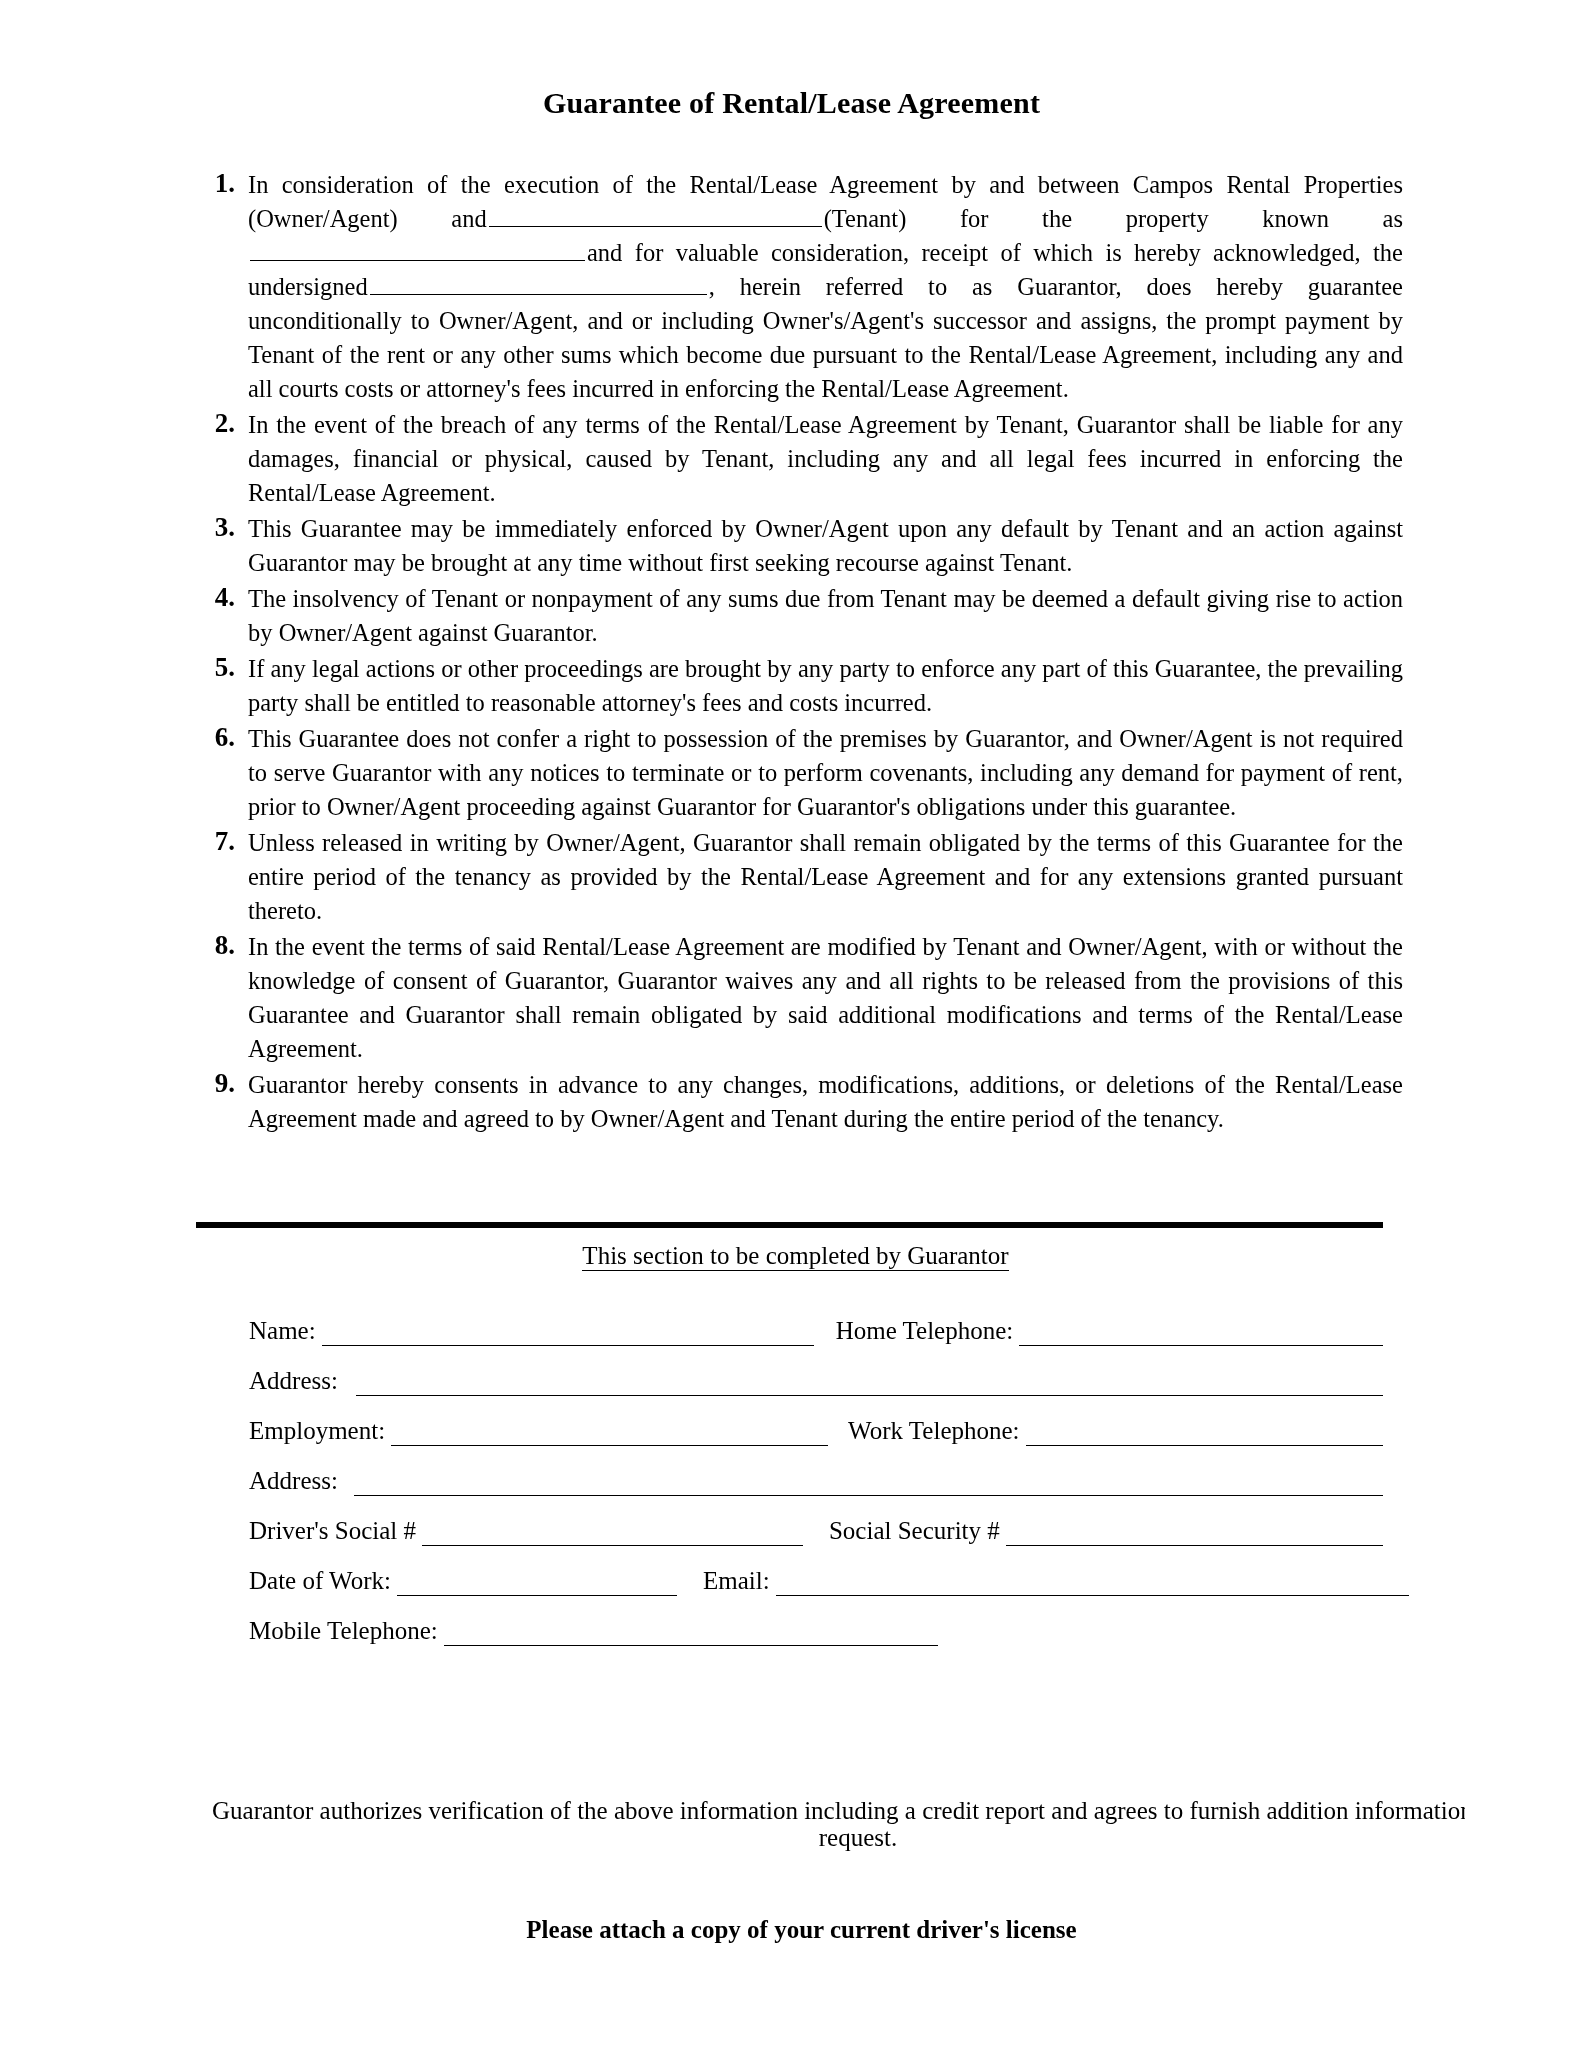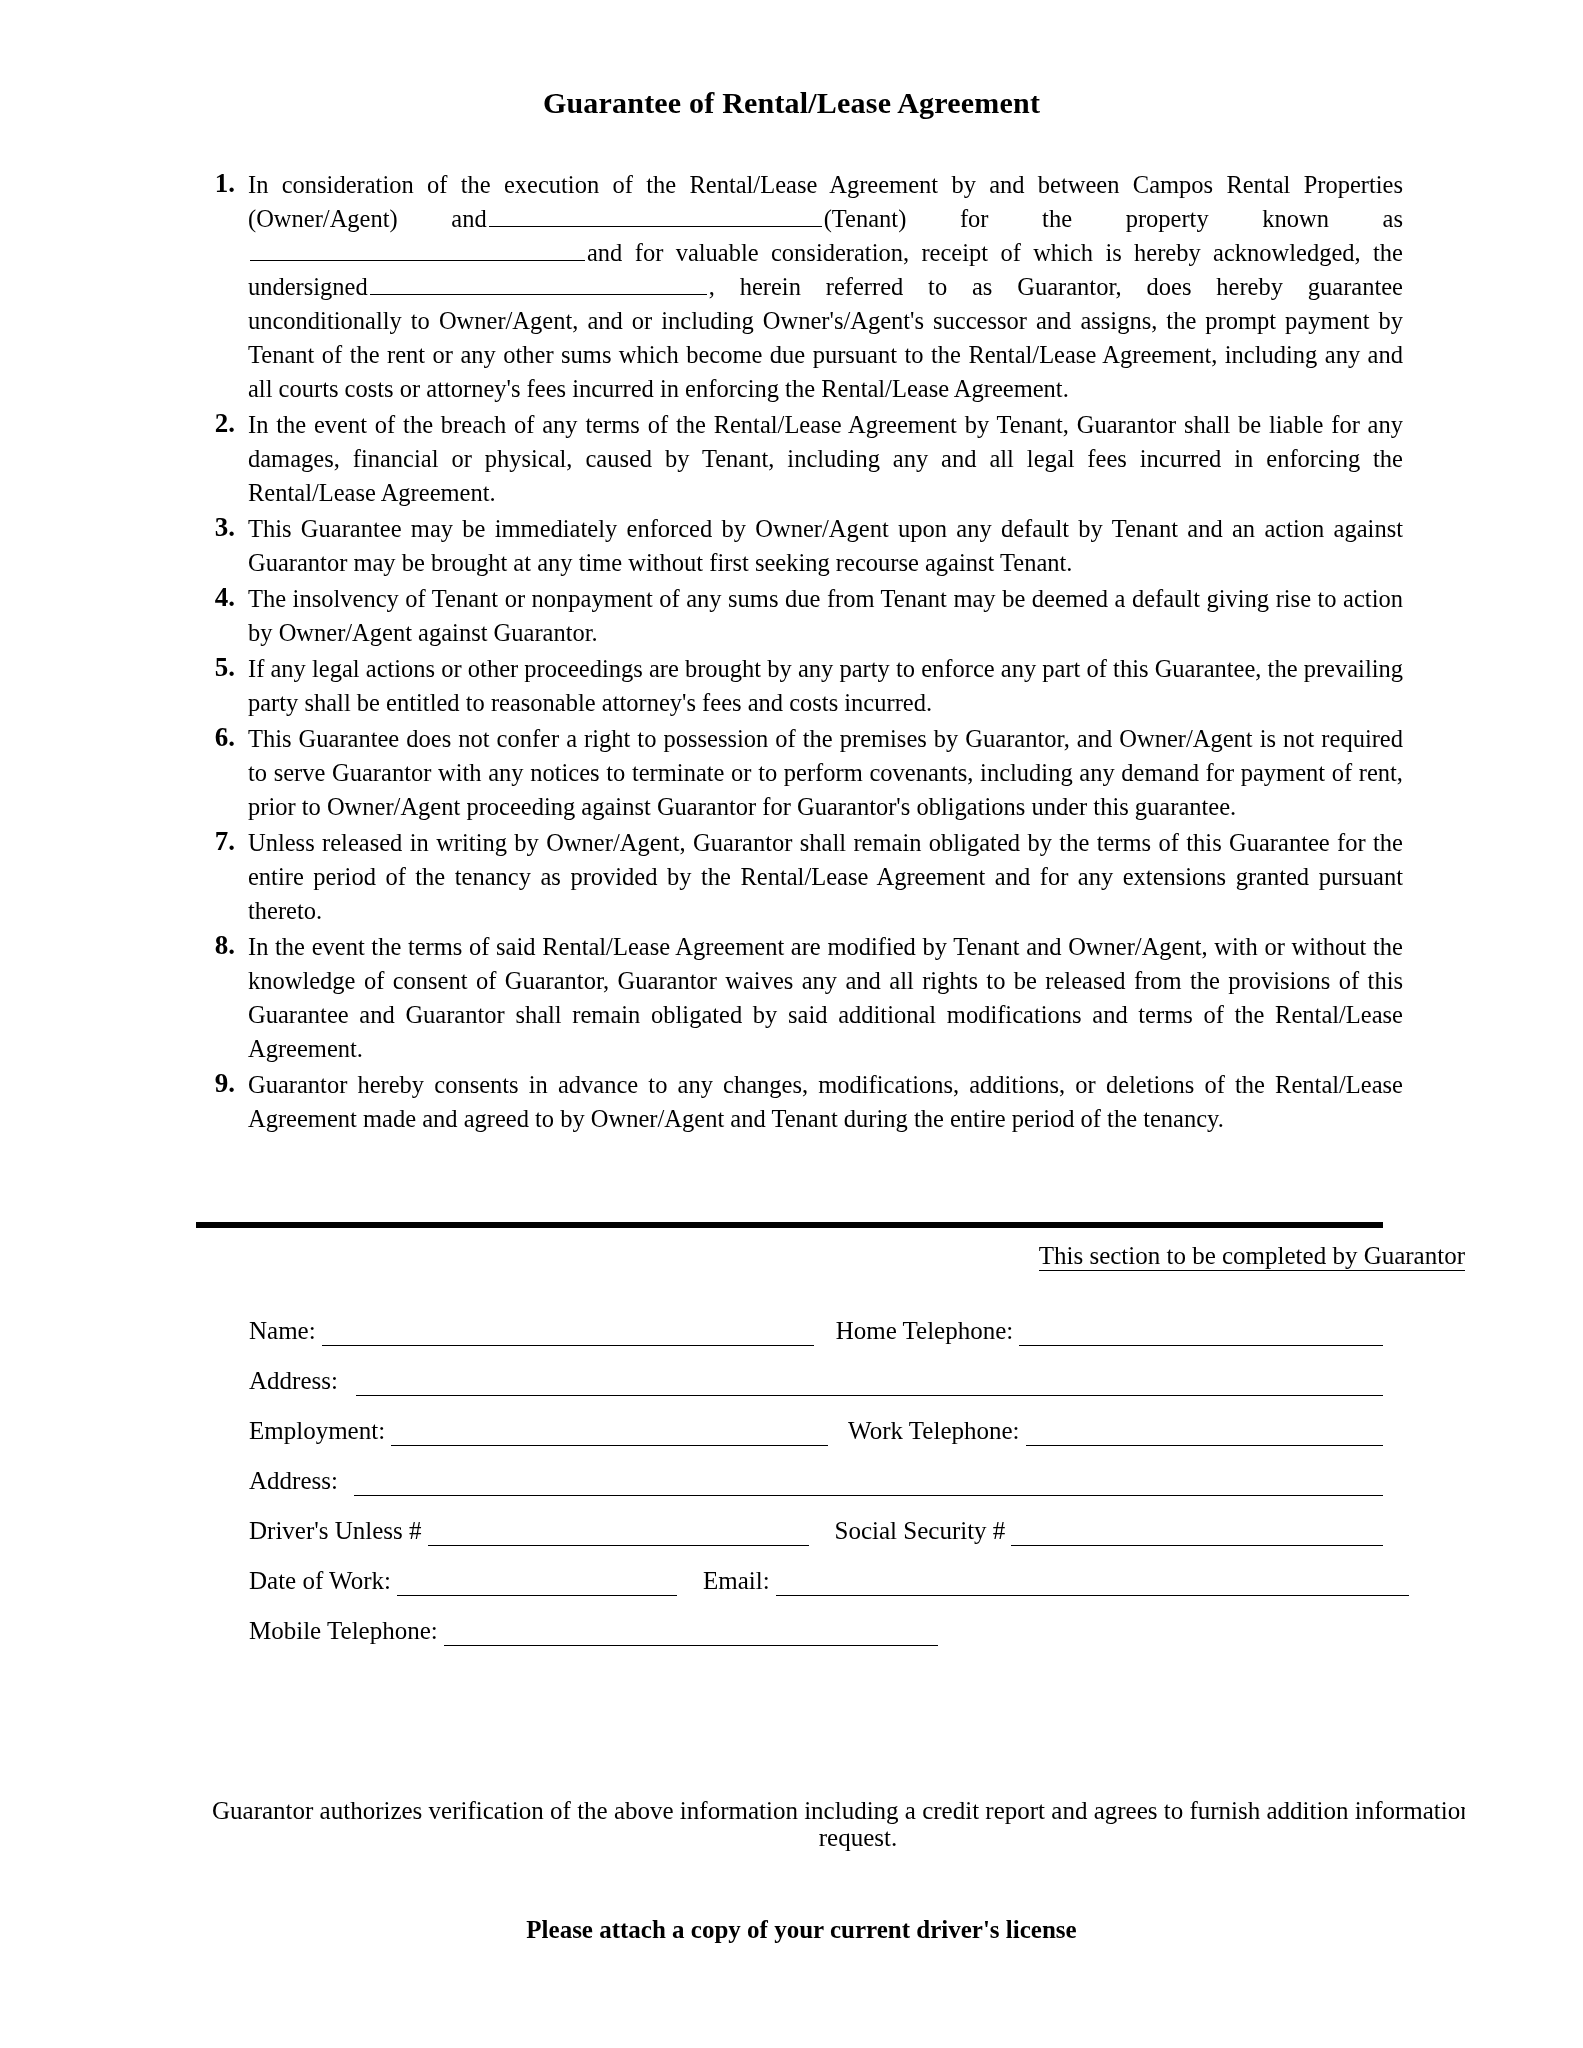--- a/index.html
+++ b/index.html
@@ -88,21 +88,21 @@
     height: 6px;
     background: #000000;
   }
 
   
   .section-head {
     position: absolute;
     top: 1242px;
     left: 8px;
     right: 0;
-    text-align: right;
+    text-align: center;
     font-size: 25px;
   }
   .section-head span {
     border-bottom: 1.4px solid #000;
     padding-bottom: 1px;
   }
 
   .form {
     position: absolute;
     top: 1296px;
@@ -248,21 +248,21 @@
       <span class="lbl">Work Telephone:</span>
       <span class="rule grow"></span>
     </div>
 
     <div class="form-row">
       <span class="lbl">Address:</span>
       <span class="rule grow" style="margin-left:10px"></span>
     </div>
 
     <div class="form-row">
-      <span class="lbl">Driver's Unless #</span>
+      <span class="lbl">Driver's Social #</span>
       <span class="rule" style="width:381px"></span>
       <span class="gap" style="width:26px"></span>
       <span class="lbl">Social Security #</span>
       <span class="rule grow"></span>
     </div>
 
     <div class="form-row">
       <span class="lbl">Date of Work:</span>
       <span class="rule" style="width:280px"></span>
       <span class="gap" style="width:26px"></span>

